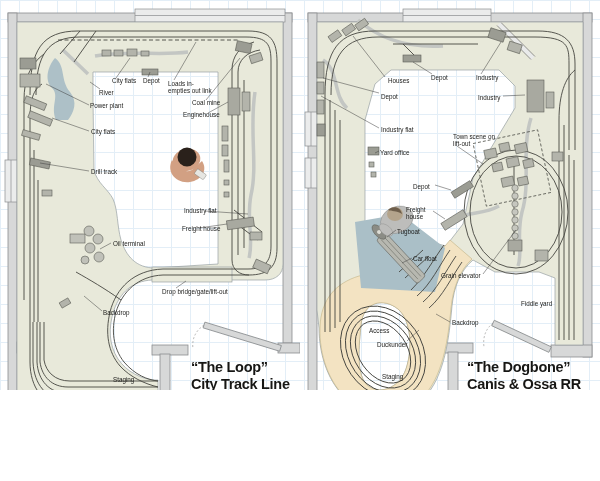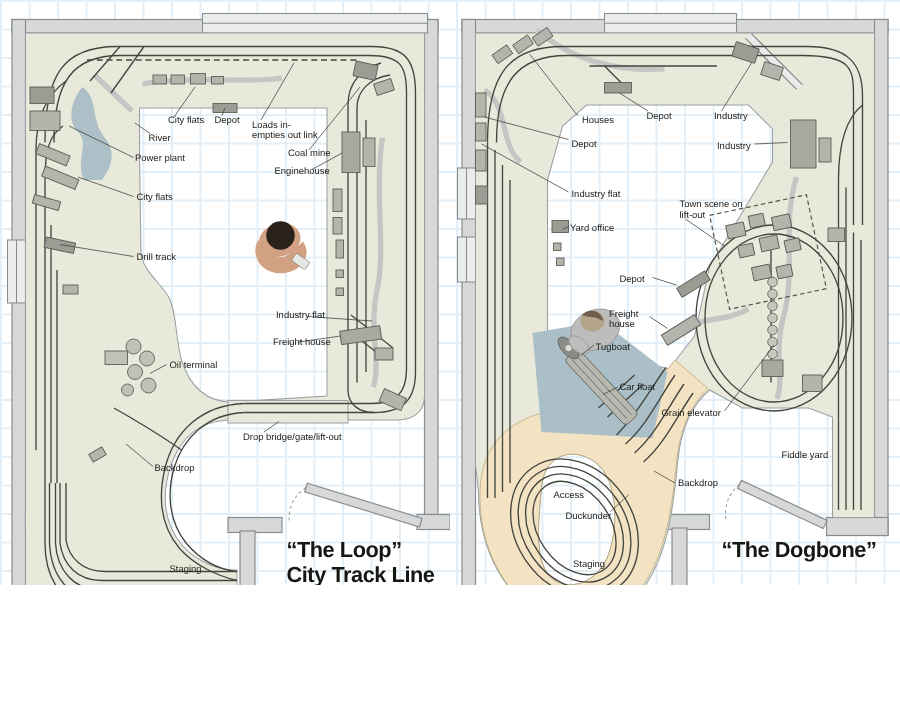--- a/index.html
+++ b/index.html
@@ -428,22 +428,23 @@
   </div>
   <div class="note" style="left:191px;top:434px">
     <div class="row">
       <span class="plus-icon">+</span>
       <span>Find more plans online in the</span>
     </div>
     <div>ModelRailroader.com</div>
     <div>Track Plan Database.</div>
   </div>
 
-  <div class="titleblock" style="left:481px;top:359px">
+  <div class="titleblock" style="left:467px;top:359px">
     <div class="t1">“The Dogbone”</div>
+    <div class="t2">Canis &amp; Ossa RR</div>
   </div>
   <div class="specs" style="left:481px;top:399px">
     <div>HO scale (1:87.1)</div>
     <div>Layout size: 9'-0" x 14'-6"</div>
     <div>Scale of plan: ⅜" = 1', 12" grid</div>
     <div>Illustration by Kellie Jaeger</div>
   </div>
   <div class="note" style="left:481px;top:434px">
     <div class="row">
       <span class="plus-icon">+</span>

